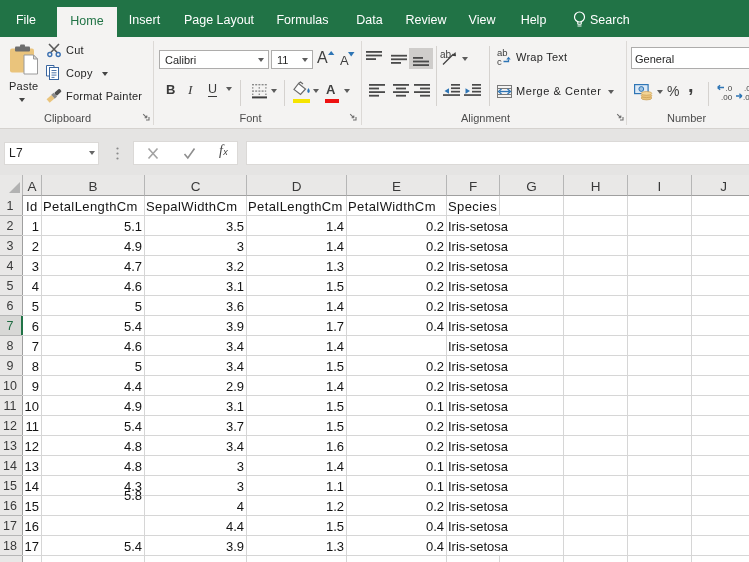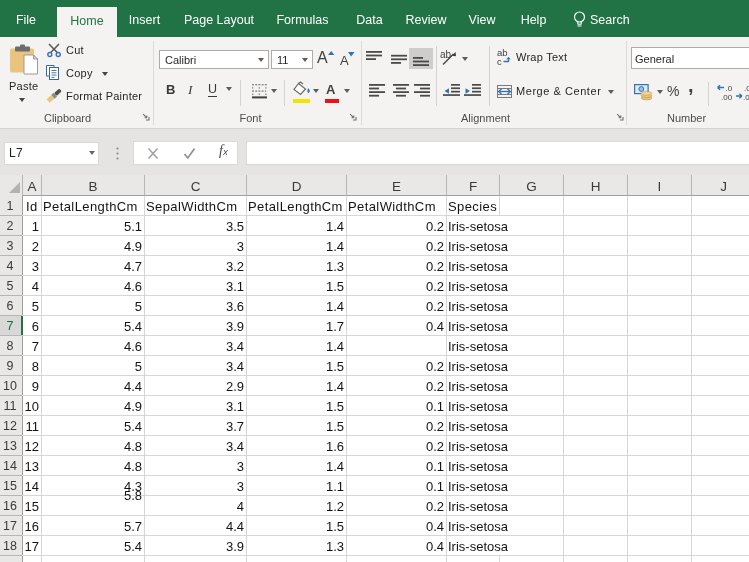--- a/index.html
+++ b/index.html
@@ -460,21 +460,20 @@
 <div class="cell num" style="left:246px;top:300px;width:98px">1.1</div>
 <div class="cell num" style="left:346px;top:300px;width:98px">0.1</div>
 <div class="cell tl" style="left:448px;top:300px;width:90px">Iris-setosa</div>
 <div class="cell num" style="left:22px;top:320px;width:17px">15</div>
 <div class="cell num" style="left:41px;top:309px;width:101px">5.8</div>
 <div class="cell num" style="left:144px;top:320px;width:100px">4</div>
 <div class="cell num" style="left:246px;top:320px;width:98px">1.2</div>
 <div class="cell num" style="left:346px;top:320px;width:98px">0.2</div>
 <div class="cell tl" style="left:448px;top:320px;width:90px">Iris-setosa</div>
 <div class="cell num" style="left:22px;top:340px;width:17px">16</div>
-<div class="cell num" style="left:41px;top:340px;width:101px">5.7</div>
 <div class="cell num" style="left:144px;top:340px;width:100px">4.4</div>
 <div class="cell num" style="left:246px;top:340px;width:98px">1.5</div>
 <div class="cell num" style="left:346px;top:340px;width:98px">0.4</div>
 <div class="cell tl" style="left:448px;top:340px;width:90px">Iris-setosa</div>
 <div class="cell num" style="left:22px;top:360px;width:17px">17</div>
 <div class="cell num" style="left:41px;top:360px;width:101px">5.4</div>
 <div class="cell num" style="left:144px;top:360px;width:100px">3.9</div>
 <div class="cell num" style="left:246px;top:360px;width:98px">1.3</div>
 <div class="cell num" style="left:346px;top:360px;width:98px">0.4</div>
 <div class="cell tl" style="left:448px;top:360px;width:90px">Iris-setosa</div>

